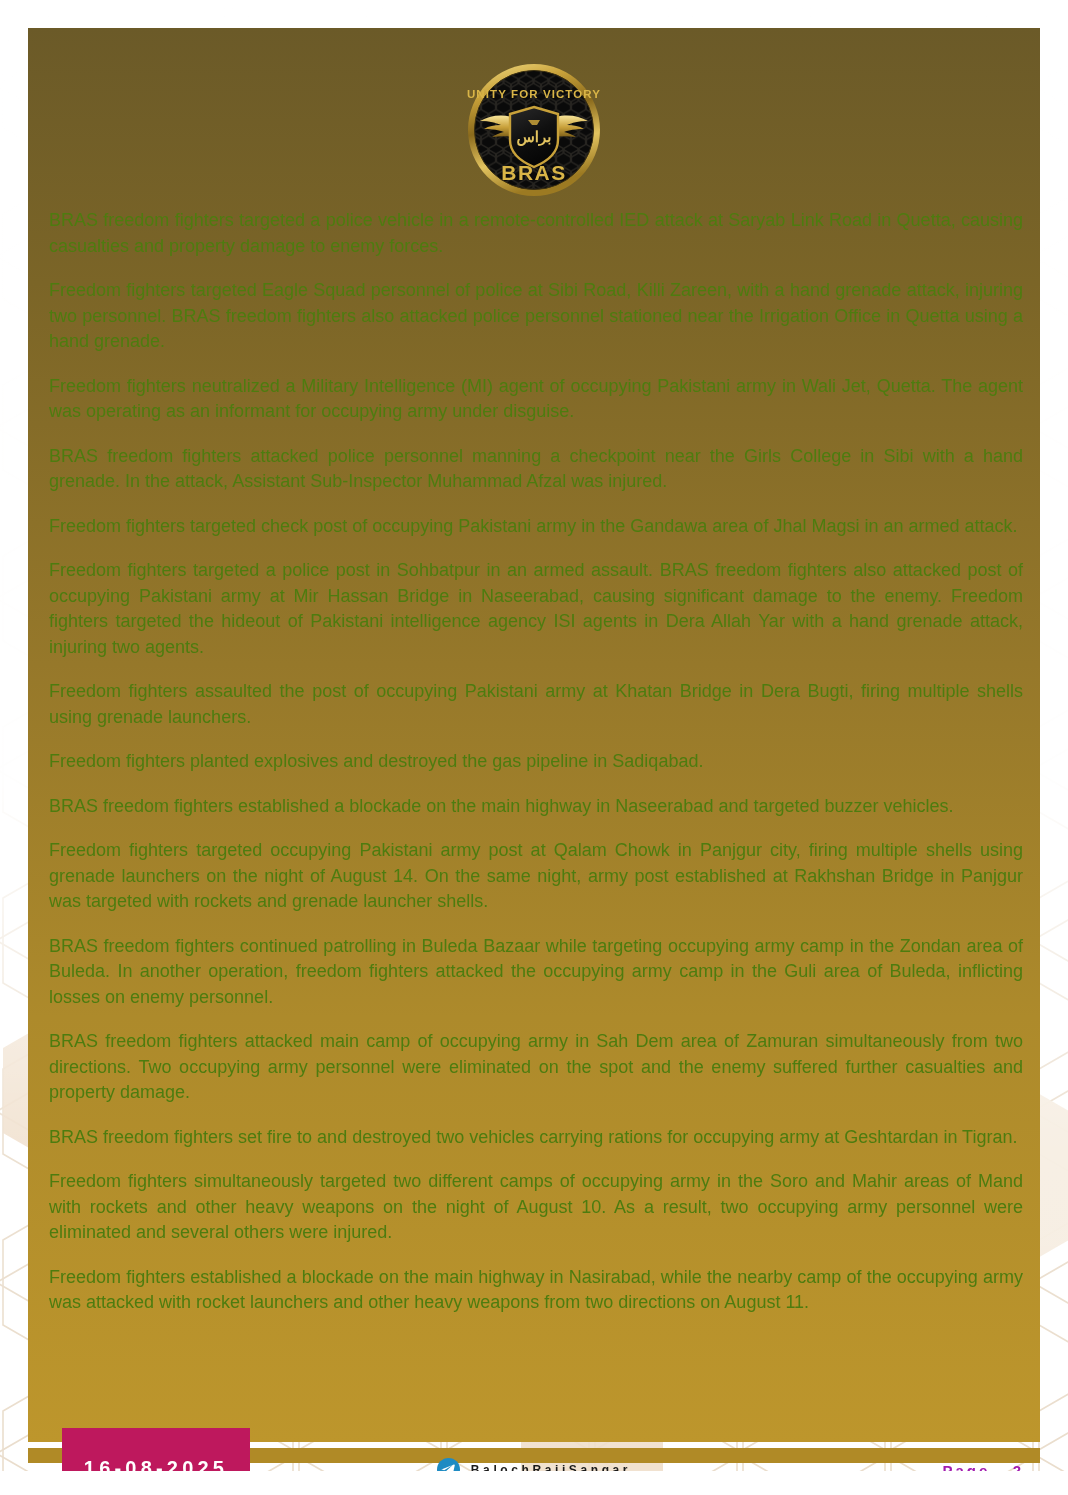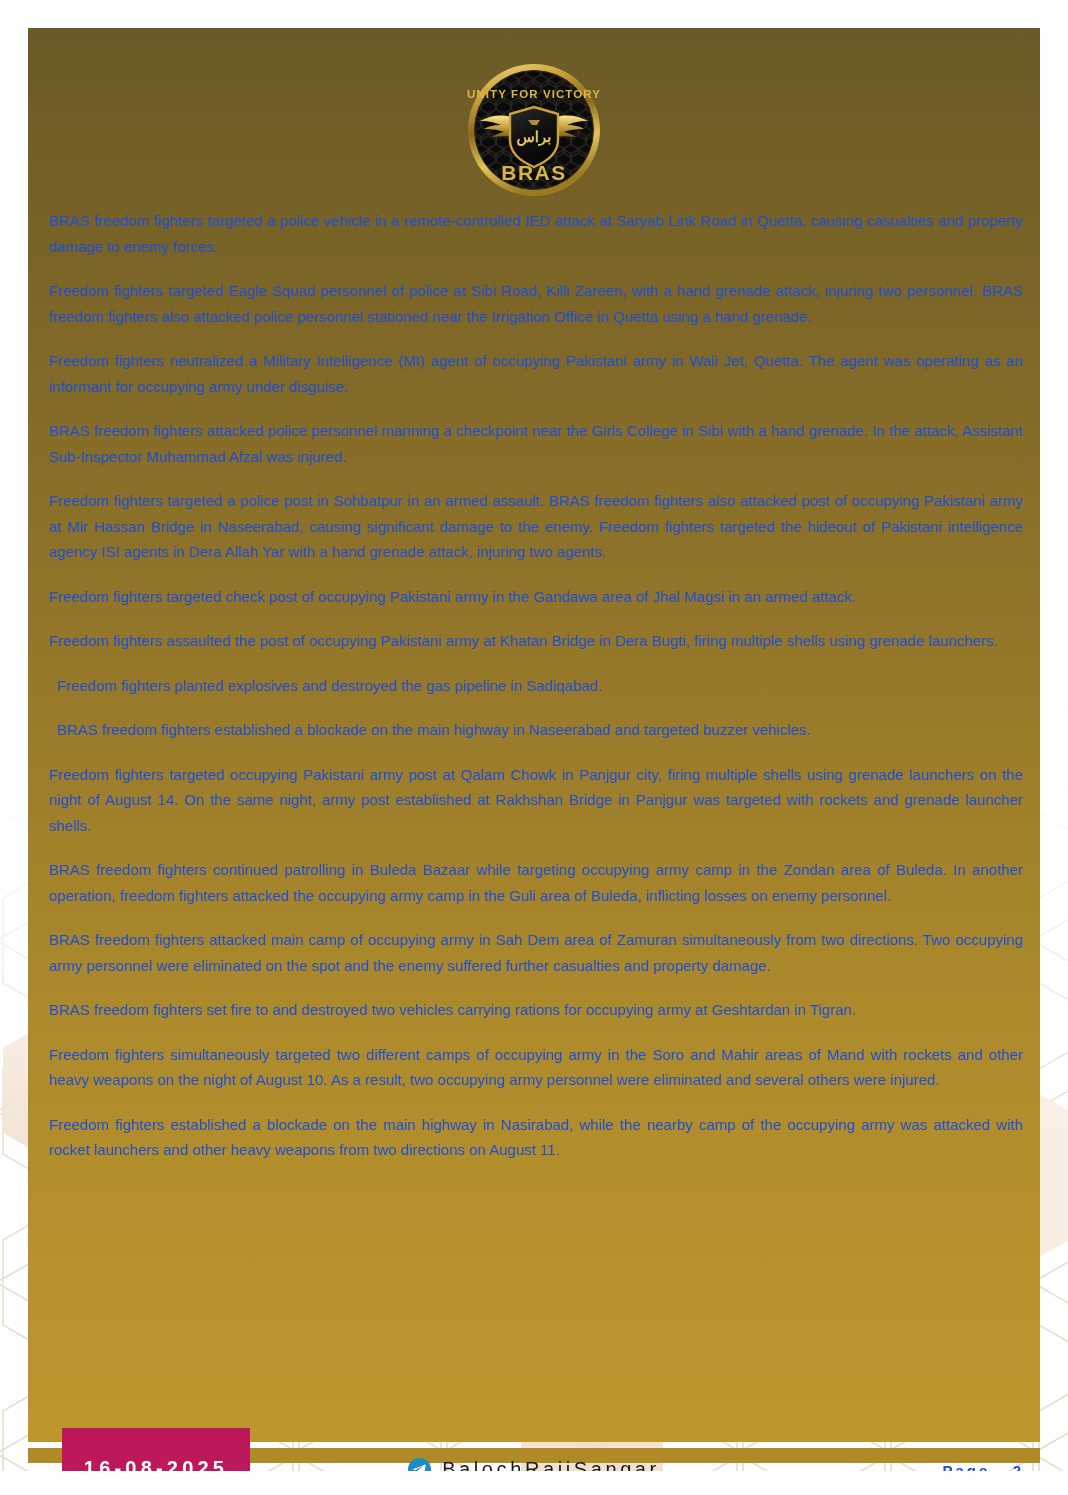--- a/index.html
+++ b/index.html
@@ -74,34 +74,34 @@
     border-radius:50%;
   }
 
   
   #body-copy {
     position:absolute;
     left:49px;
     top:208px;
     width:974px;
     z-index:4;
-    color:#1d4ed8;
-    font-size:15px;
+    color:#4d7c0f;
+    font-size:18px;
     line-height:25.5px;
     text-align:justify;
     -webkit-hyphens:manual;
     hyphens:manual;
   }
   #body-copy p {
     margin:0 0 19px 0;
     text-align:justify;
     text-justify:inter-word;
   }
   #body-copy p:last-child { margin-bottom:8px; }
-  #body-copy p.nojust { text-align:left;margin-left:8px; }
+  #body-copy p.nojust { text-align:left; }
 
   
   #footer-bar {
     position:absolute;
     left:28px;
     top:1448px;
     width:1012px;
     height:15px;
     background:#b08a26;
     z-index:3;
@@ -132,33 +132,33 @@
     top:1458px;
     z-index:5;
     display:flex;
     align-items:center;
     justify-content:center;
     gap:11px;
   }
   .tg-icon { display:block; width:23px; height:23px; }
   #channel-name {
     color:#1a1a1a;
-    font-size:20px;
-    font-weight:normal;
+    font-size:12px;
+    font-weight:bold;
     letter-spacing:3.6px;
     font-family:"Liberation Sans", sans-serif;
     text-align:center;
   }
 
   #page-number {
     position:absolute;
     right:44px;
     top:1462px;
     z-index:5;
-    color:#1d4ed8;
+    color:#a21caf;
     font-size:15px;
     font-weight:bold;
     letter-spacing:3px;
     font-family:"Liberation Sans", sans-serif;
   }
 </style>
 </head>
 <body>
 
 <div id="page">
@@ -270,22 +270,22 @@
         <text x="68" y="118" text-anchor="middle" font-family="Liberation Sans, sans-serif" font-size="21" font-weight="bold" letter-spacing="1.5" fill="#d9b547">BRAS</text>
       </svg>
     </div>
   </div>
 
   <div id="body-copy">
     <p>BRAS freedom fighters targeted a police vehicle in a remote-controlled IED attack at Saryab Link Road in Quetta, causing casualties and property damage to enemy forces.</p>
     <p>Freedom fighters targeted Eagle Squad personnel of police at Sibi Road, Killi Zareen, with a hand grenade attack, injuring two personnel. BRAS freedom fighters also attacked police personnel stationed near the Irrigation Office in Quetta using a hand grenade.</p>
     <p>Freedom fighters neutralized a Military Intelligence (MI) agent of occupying Pakistani army in Wali Jet, Quetta. The agent was operating as an informant for occupying army under disguise.</p>
     <p>BRAS freedom fighters attacked police personnel manning a checkpoint near the Girls College in Sibi with a hand grenade. In the attack, Assistant Sub-Inspector Muhammad Afzal was injured.</p>
+    <p>Freedom fighters targeted check post of occupying Pakistani army in the Gandawa area of Jhal Magsi in an armed attack.</p>
     <p>Freedom fighters targeted a police post in Sohbatpur in an armed assault. BRAS freedom fighters also attacked post of occupying Pakistani army at Mir Hassan Bridge in Naseerabad, causing significant damage to the enemy. Freedom fighters targeted the hideout of Pakistani intelligence agency ISI agents in Dera Allah Yar with a hand grenade attack, injuring two agents.</p>
-    <p>Freedom fighters targeted check post of occupying Pakistani army in the Gandawa area of Jhal Magsi in an armed attack.</p>
     <p>Freedom fighters assaulted the post of occupying Pakistani army at Khatan Bridge in Dera Bugti, firing multiple shells using grenade launchers.</p>
     <p class="nojust">Freedom fighters planted explosives and destroyed the gas pipeline in Sadiqabad.</p>
     <p class="nojust">BRAS freedom fighters established a blockade on the main highway in Naseerabad and targeted buzzer vehicles.</p>
     <p>Freedom fighters targeted occupying Pakistani army post at Qalam Chowk in Panjgur city, firing multiple shells using grenade launchers on the night of August 14. On the same night, army post established at Rakhshan Bridge in Panjgur was targeted with rockets and grenade launcher shells.</p>
     <p>BRAS freedom fighters continued patrolling in Buleda Bazaar while targeting occupying army camp in the Zondan area of Buleda. In another operation, freedom fighters attacked the occupying army camp in the Guli area of Buleda, inflicting losses on enemy personnel.</p>
     <p>BRAS freedom fighters attacked main camp of occupying army in Sah Dem area of Zamuran simultaneously from two directions. Two occupying army personnel were eliminated on the spot and the enemy suffered further casualties and property damage.</p>
     <p>BRAS freedom fighters set fire to and destroyed two vehicles carrying rations for occupying army at Geshtardan in Tigran.</p>
     <p>Freedom fighters simultaneously targeted two different camps of occupying army in the Soro and Mahir areas of Mand with rockets and other heavy weapons on the night of August 10. As a result, two occupying army personnel were eliminated and several others were injured.</p>
     <p>Freedom fighters established a blockade on the main highway in Nasirabad, while the nearby camp of the occupying army was attacked with rocket launchers and other heavy weapons from two directions on August 11.</p>
   </div>

